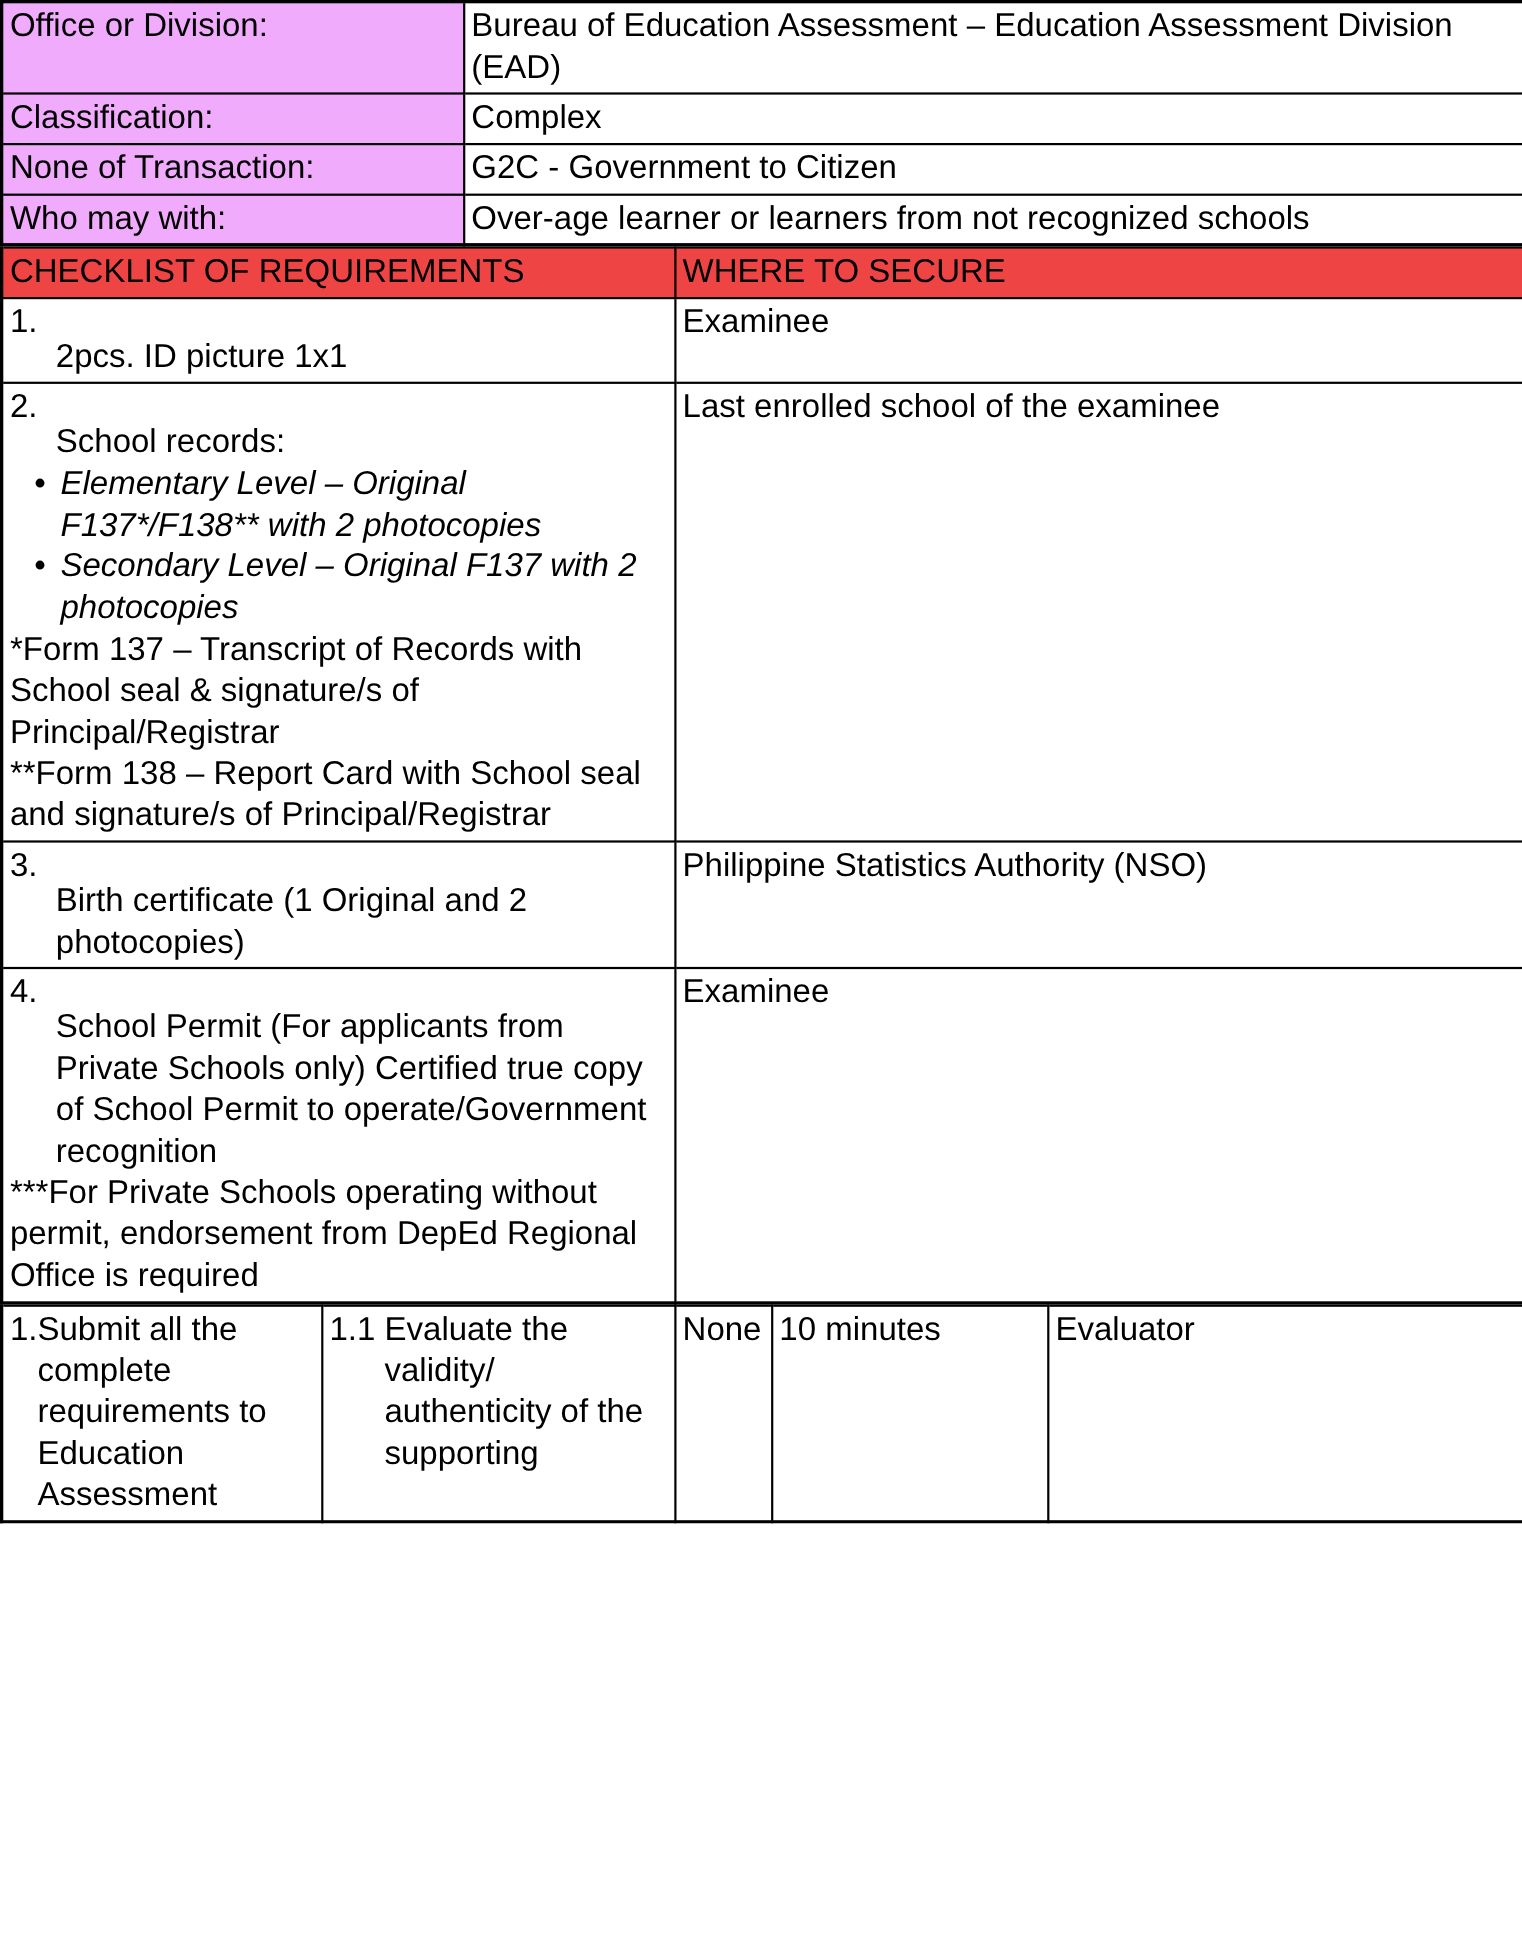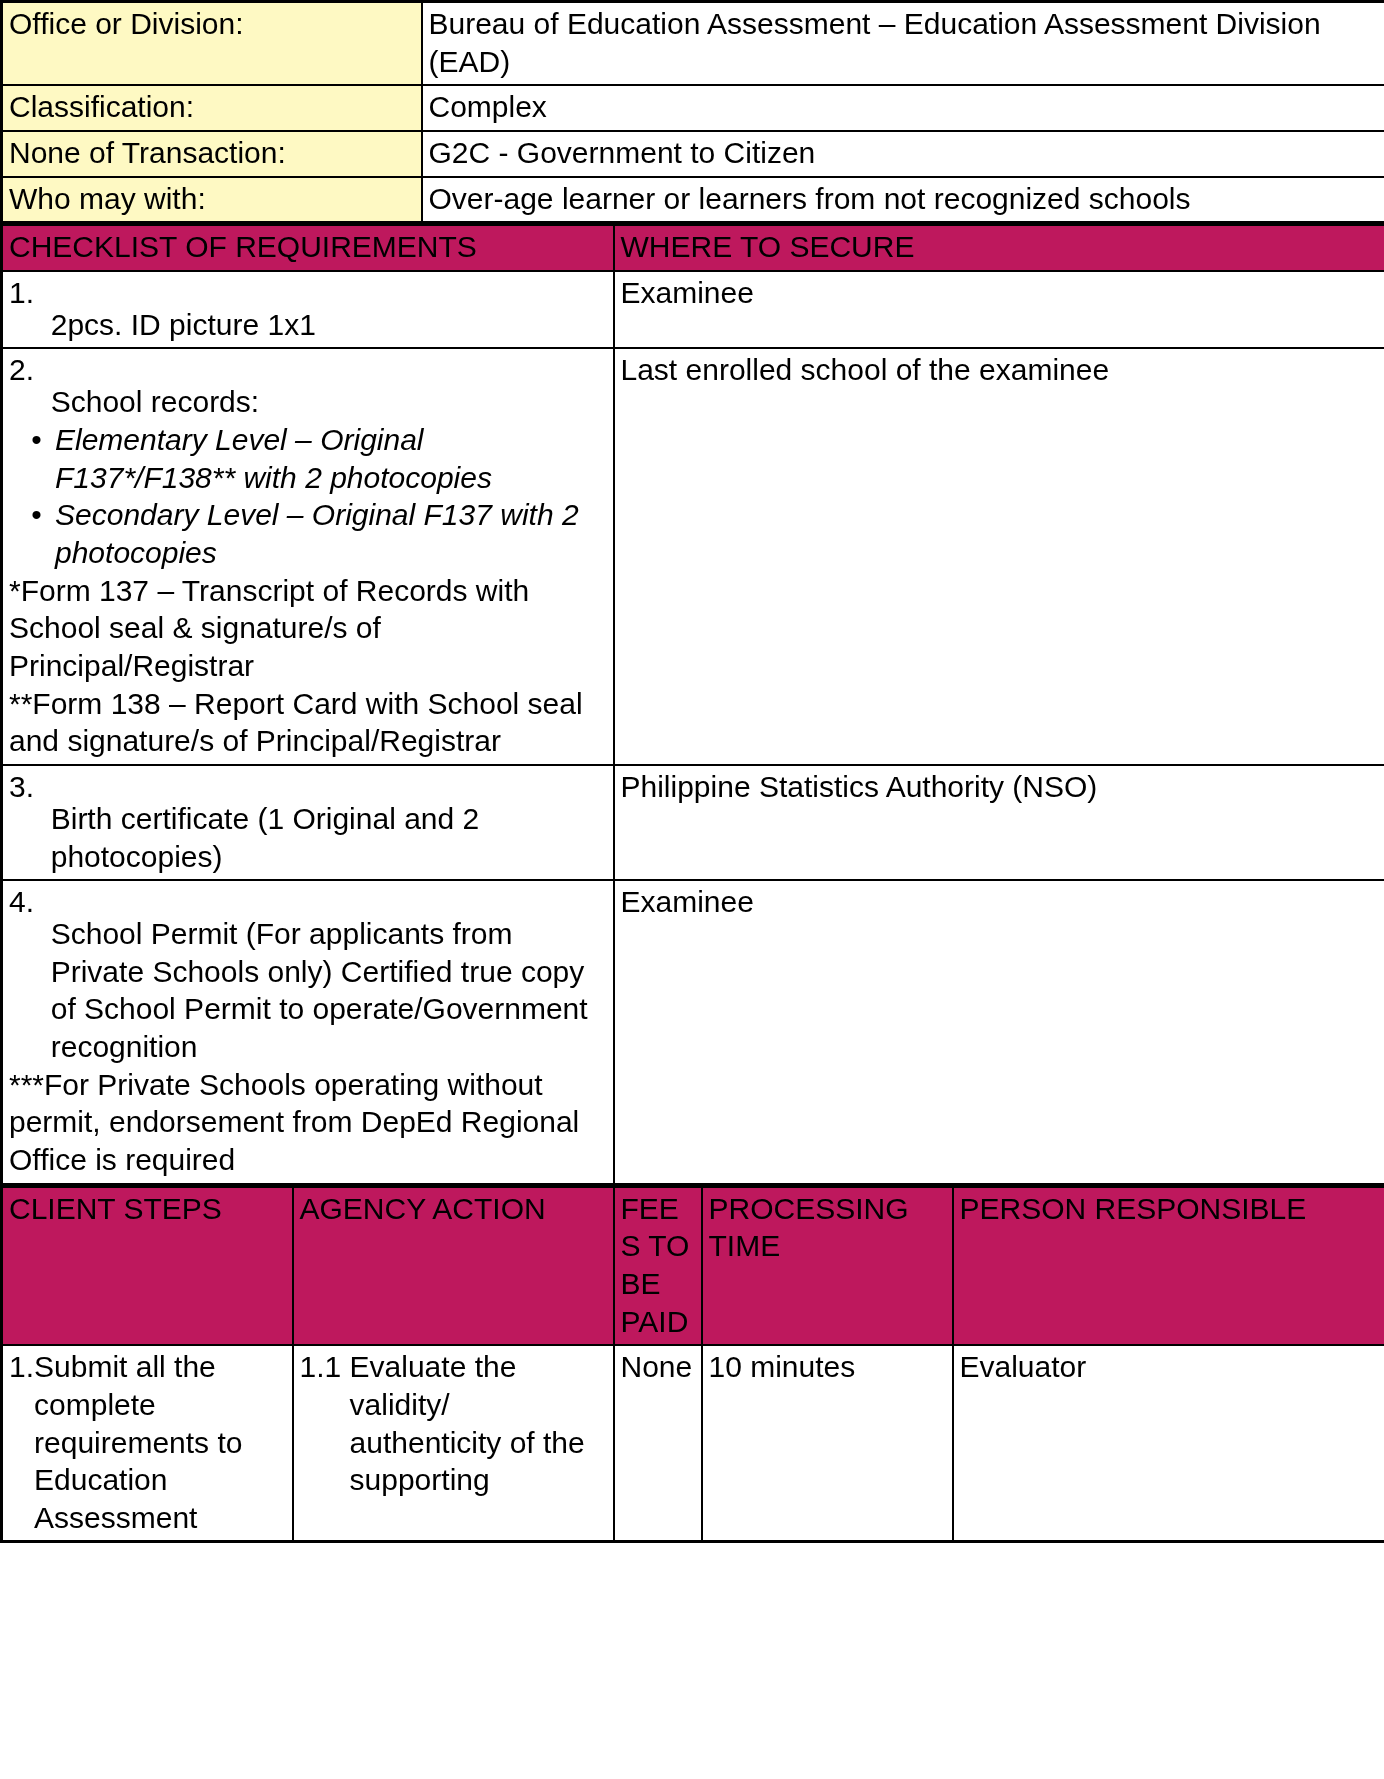--- a/index.html
+++ b/index.html
@@ -29,27 +29,27 @@
     vertical-align: top;
     padding: 2px 6px 4px 6px;
     font-size: 30px;
     line-height: 1.255;
     font-weight: normal;
     text-align: left;
     word-wrap: break-word;
     overflow-wrap: break-word;
   }
   .hdr-blue {
-    background: #fef9c3;
+    background: #f0abfc;
   }
   .lbl {
     font-weight: bold;
   }
   .colhdr {
-    background: #be185d;
+    background: #ef4444;
     font-weight: bold;
     text-align: center;
     vertical-align: middle;
     line-height: 1.22;
   }
   .center-mid {
     text-align: center;
     vertical-align: middle;
   }
   .num-item {
@@ -192,27 +192,20 @@
   <table class="citizens-charter" style="border-top:none;">
     <colgroup>
       <col style="width:291px">
       <col style="width:321px">
       <col style="width:88px">
       <col style="width:251px">
       <col style="width:433px">
     </colgroup>
     <tbody>
       <tr>
-        <td class="colhdr">CLIENT STEPS</td>
-        <td class="colhdr">AGENCY ACTION</td>
-        <td class="colhdr">FEES TO BE PAID</td>
-        <td class="colhdr">PROCESSING TIME</td>
-        <td class="colhdr">PERSON RESPONSIBLE</td>
-      </tr>
-      <tr>
         <td>
           <div class="steps-item">
             <span class="steps-marker">1.</span>
             <span class="steps-text">Submit all the complete requirements to Education Assessment</span>
           </div>
         </td>
         <td>
           <div class="steps-item">
             <span class="steps-marker">1.1</span>
             <span class="steps-marker">&nbsp;</span>

